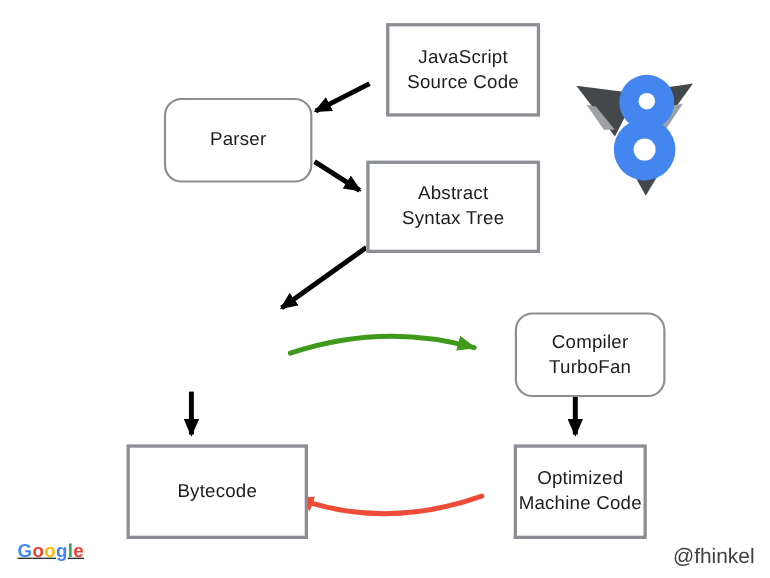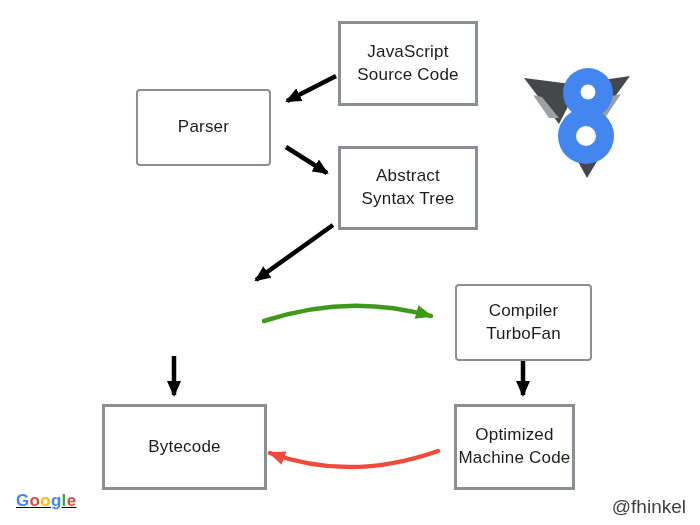--- a/index.html
+++ b/index.html
@@ -3,23 +3,23 @@
 <meta charset="utf-8">
 <style>
   html,body{margin:0;padding:0;background:#fff;}
   .stage{
     position:relative;width:700px;height:525px;background:#ffffff;
     font-family:"Liberation Sans","DejaVu Sans",sans-serif;overflow:hidden;
   }
   .arrows{position:absolute;left:0;top:0;width:700px;height:525px;}
   .node{
     position:absolute;display:flex;align-items:center;justify-content:center;
-    border:3px solid #8b8e92;background:#fff;box-sizing:border-box;text-align:center;
+    border:3px solid #8b8e92;background:#fff;box-sizing:border-box;text-align:center;margin-left:13px;
   }
-  .node.round{border-radius:4px;border-width:2.5px;}
+  .node.round{border-radius:16px;border-width:2.5px;}
   .node .label{
     font-size:17px;line-height:1.35;color:#1c1c1c;white-space:pre-line;letter-spacing:0.2px;
   }
   .v8logo{position:absolute;left:521px;top:66px;}
   .google{
     position:absolute;left:16px;top:491px;font-size:17px;font-weight:bold;
     letter-spacing:0.3px;
     text-decoration:underline;
   }
   .handle{
@@ -56,21 +56,21 @@
 
   <div class="node rect" style="left:338px;top:21px;width:140px;height:85px">
     <span class="label">JavaScript
 Source Code</span>
   </div>
 
   <div class="node round" style="left:136px;top:89px;width:135px;height:77px">
     <span class="label">Parser</span>
   </div>
 
-  <div class="node rect" style="left:338px;top:146px;width:140px;height:84px">
+  <div class="node rect" style="left:320px;top:146px;width:158px;height:84px">
     <span class="label">Abstract
 Syntax Tree</span>
   </div>
 
 
   <div class="node round" style="left:455px;top:284px;width:137px;height:77px">
     <span class="label">Compiler
 TurboFan</span>
   </div>
 

